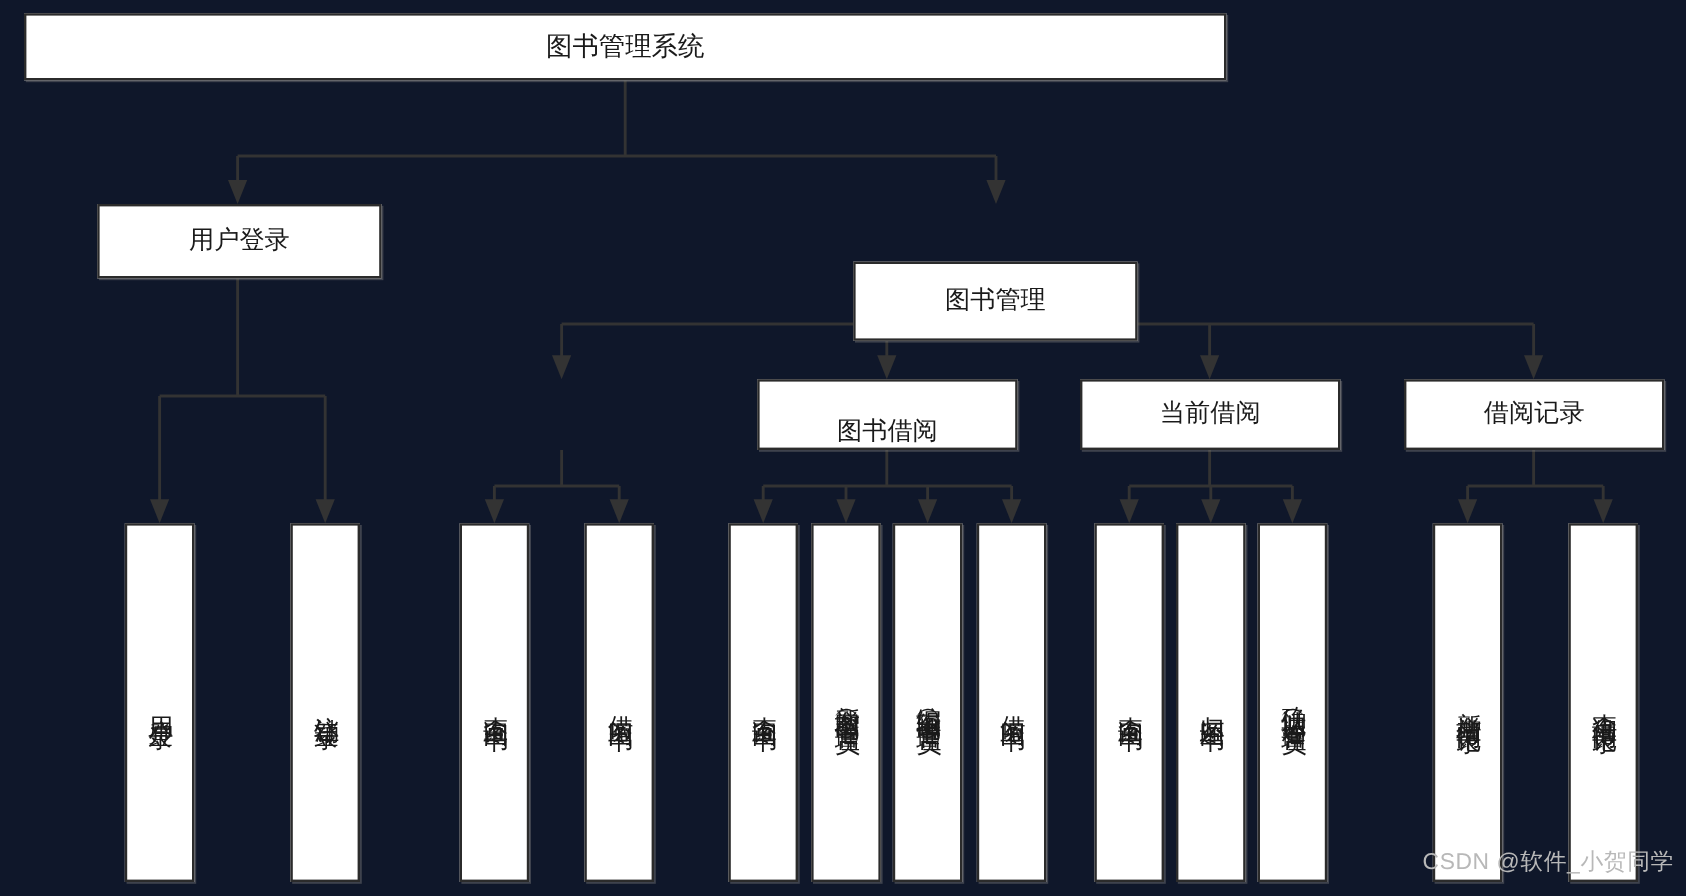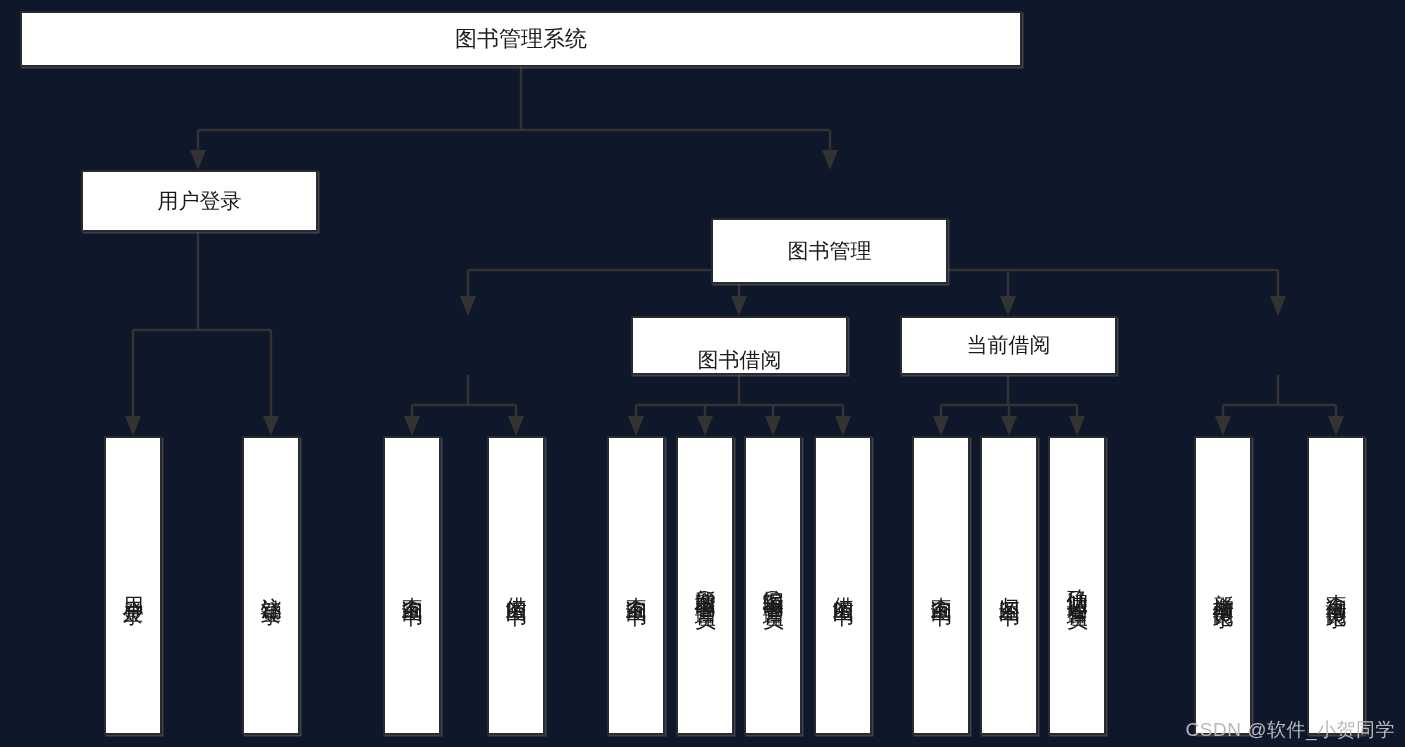--- a/index.html
+++ b/index.html
@@ -66,21 +66,21 @@
     justify-content: center;
   }
   .node.v-node .vtext {
     display: block;
     white-space: nowrap;
   }
   
   #watermark {
     position: absolute;
     right: 10px;
-    bottom: 4px;
+    bottom: 16px;
     font-size: 19px;
     color: #b8b8b8;
     letter-spacing: 0.5px;
     white-space: nowrap;
     user-select: none;
   }
 </style>
 </head>
 <body>
 
@@ -165,20 +165,23 @@
 
 
   <div class="node h-node" style="left:631px; top:316px; width:217px; height:59px;align-items:flex-end;">
     <span>图书借阅</span>
   </div>
 
   <div class="node h-node" style="left:900px; top:316px; width:217px; height:59px;">
     <span>当前借阅</span>
   </div>
 
+  <div class="node h-node" style="left:1170px; top:316px; width:217px; height:59px;">
+    <span>借阅记录</span>
+  </div>
 
   <div class="node v-node" style="left:104px; top:436px; width:58px; height:299px;">
     <span class="vtext">用户登录</span>
   </div>
   <div class="node v-node" style="left:242px; top:436px; width:58px; height:299px;">
     <span class="vtext">注销登录</span>
   </div>
 
   <div class="node v-node" style="left:383px; top:436px; width:58px; height:299px;">
     <span class="vtext">查询图书</span>

